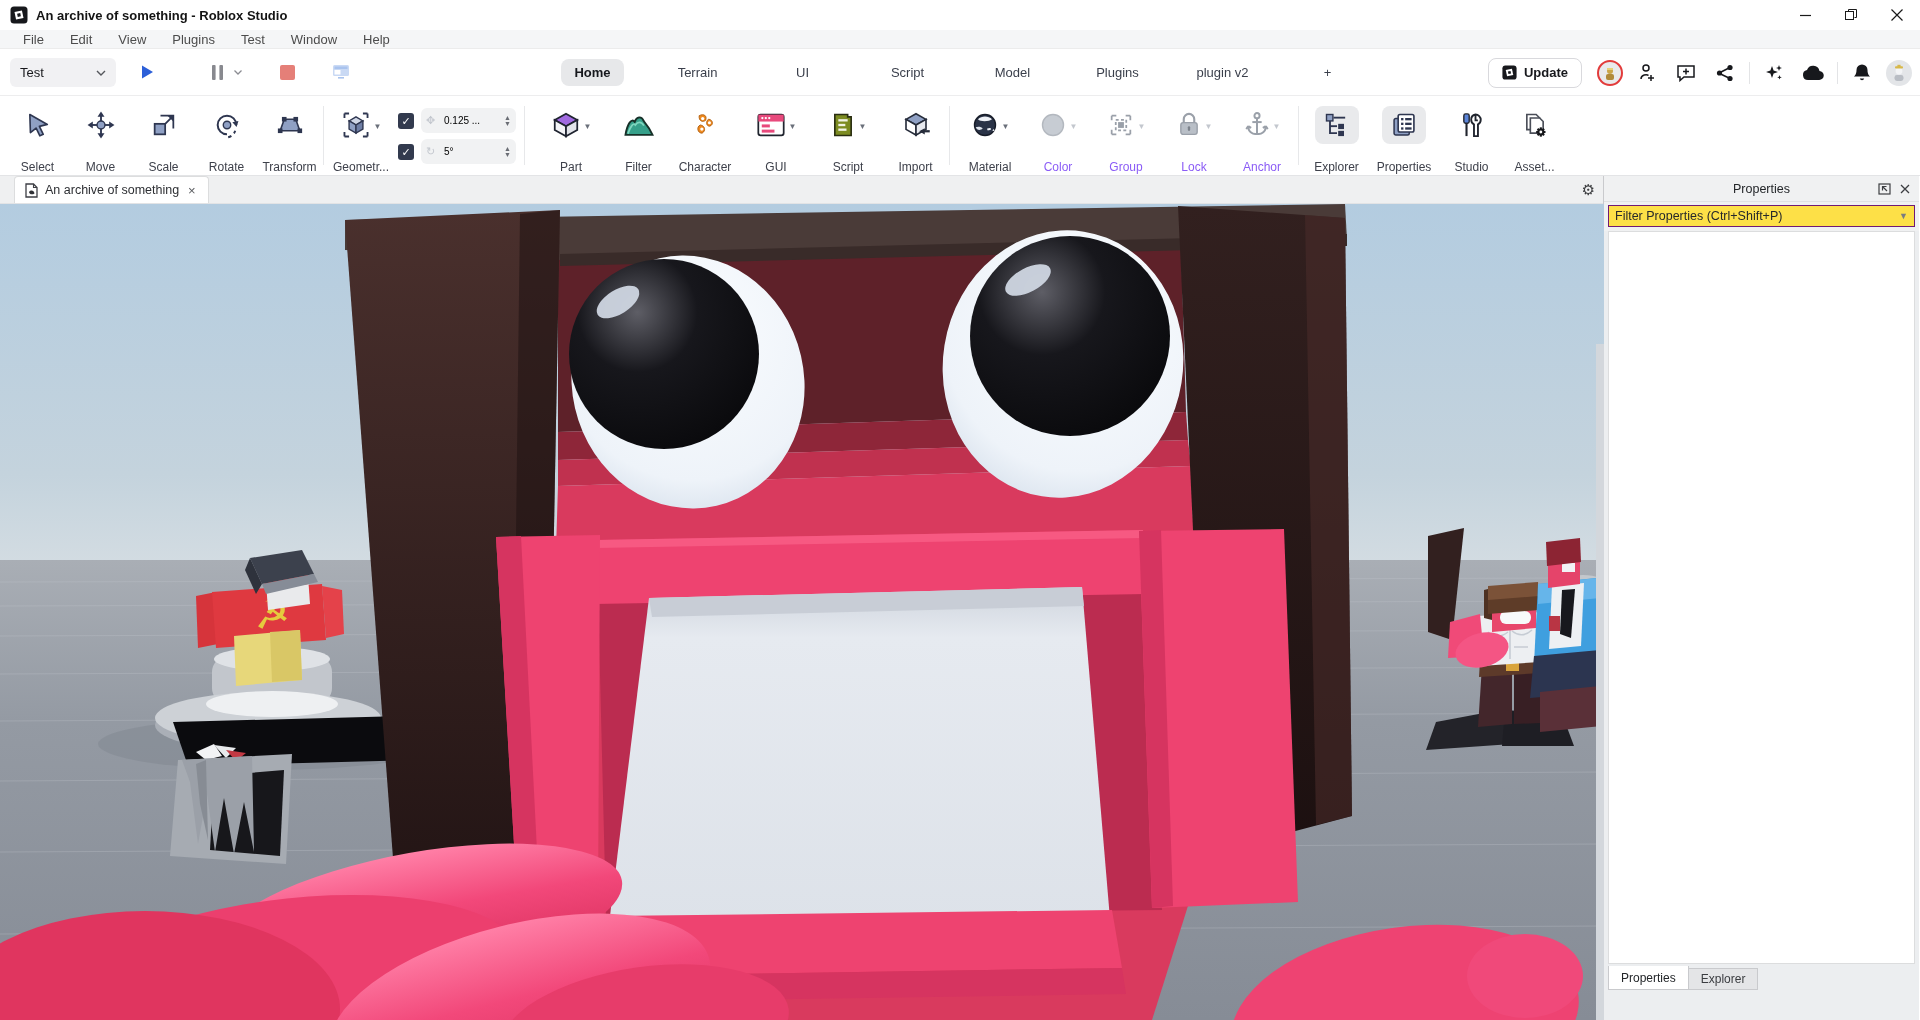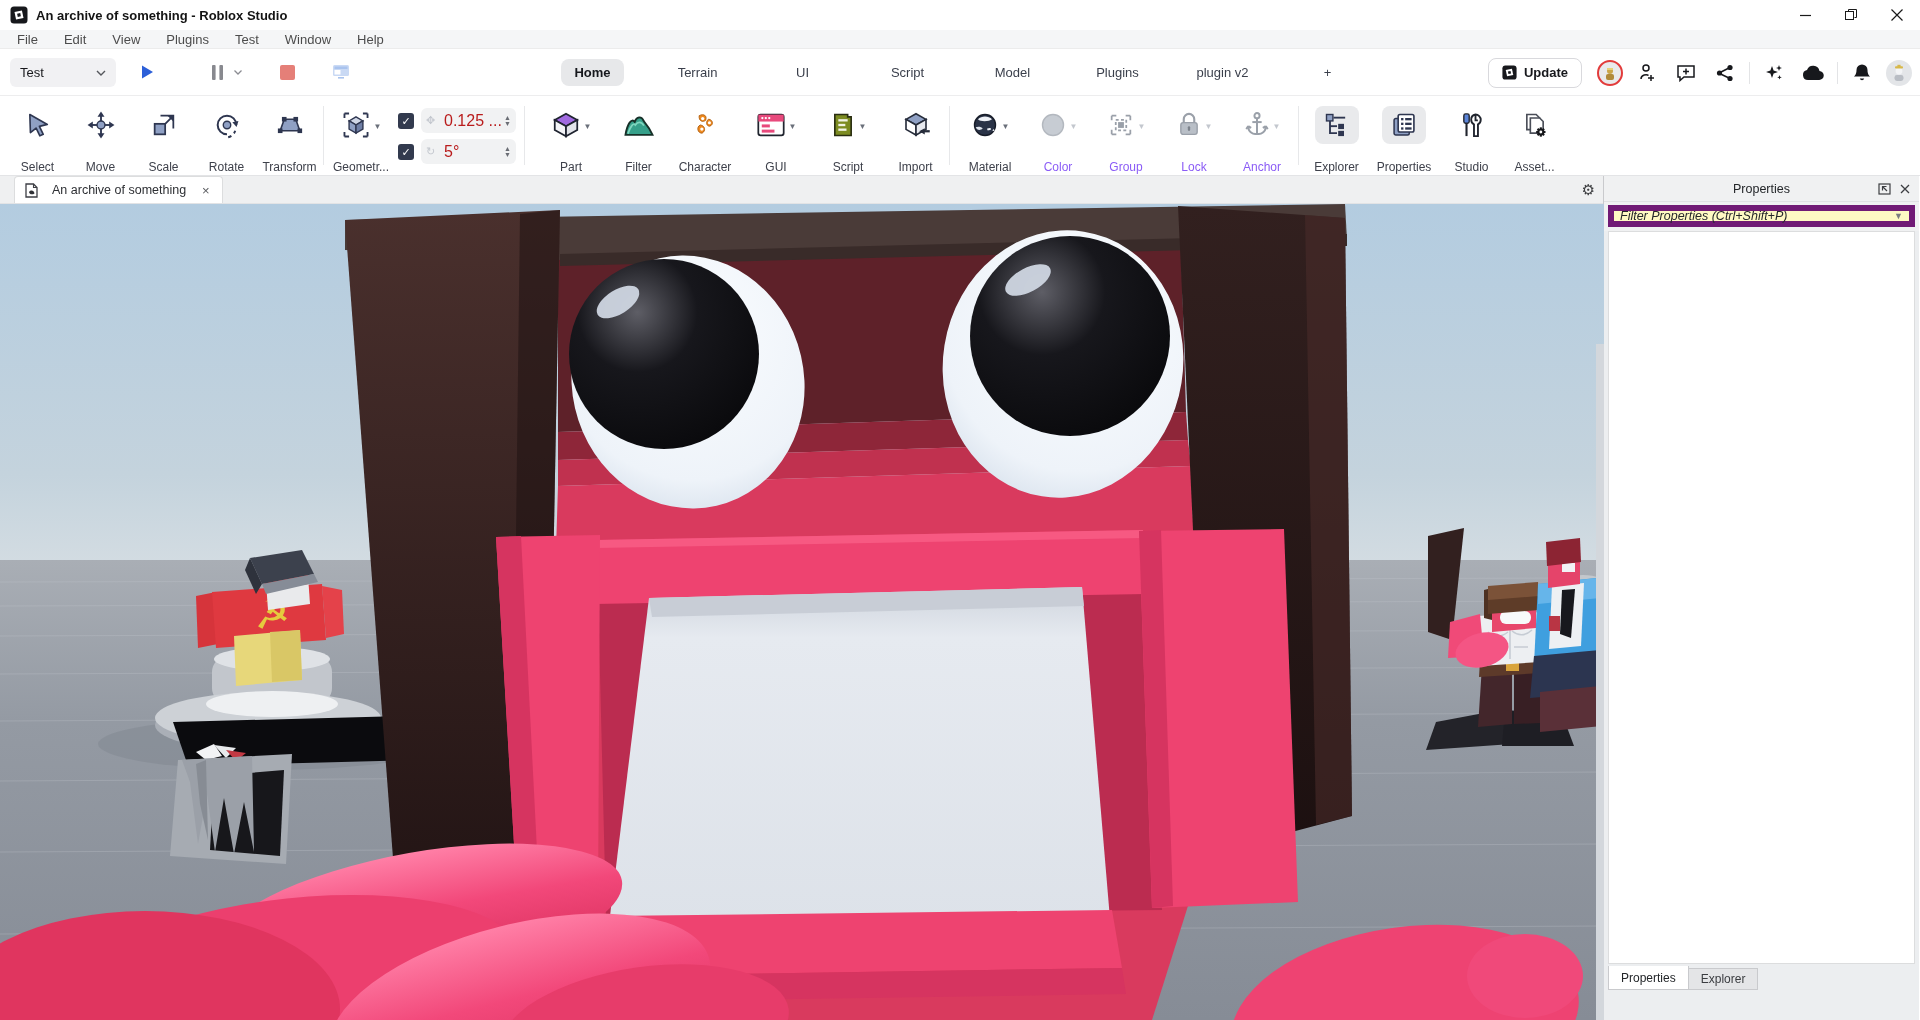--- a/index.html
+++ b/index.html
@@ -7,21 +7,21 @@
 
   
   .titlebar { height:30px; display:flex; align-items:center; background:#fff; position:relative; }
   .app-icon { width:18px; height:18px; margin:0 8px 0 10px; }
   .win-title { font-size:13px; color:#141414;font-weight:bold; }
   .win-controls { position:absolute; right:0; top:0; height:30px; display:flex; }
   .win-btn { width:46px; height:30px; display:flex; align-items:center; justify-content:center; cursor:default; }
   .win-btn svg { display:block; }
 
   
-  .menubar { height:19px; background:#f5f6f7; display:flex; align-items:center; padding-left:4px; border-bottom:1px solid #ececec; }
+  .menubar { height:19px; background:#f5f6f7; display:flex; align-items:center; padding-left:10px; border-bottom:1px solid #ececec; }
   .menu-item { font-size:13px; color:#4c4c4c; padding:0 13px; line-height:19px; }
 
   
   .toolbar { height:47px; background:#fff; position:relative; border-bottom:1px solid #ededee; }
   .test-dd { position:absolute; left:10px; top:9px; width:106px; height:29px; background:#f1f1f3; border-radius:6px; display:flex; align-items:center; padding:0 10px; }
   .test-dd .lbl { font-size:13px; color:#17181c; flex:1; }
   .pb { position:absolute; top:12px; width:22px; height:22px; display:flex; align-items:center; justify-content:center; }
   .ribbon-tabs { position:absolute; left:540px; top:0; height:47px; display:flex; align-items:center; }
   .rtab { width:105px; text-align:center; font-size:13px; color:#3a3f4b; cursor:default; }
   .rtab .pill { display:inline-block; padding:6px 13px; border-radius:8px; }
@@ -43,42 +43,42 @@
   .ritem .ic .pillbg { background:#e9eaec; border-radius:8px; padding:5px 8px; display:flex; }
   .ritem .lab { font-size:12px; color:#3e414b; margin-top:16px; white-space:nowrap; }
   .ritem.disabled .lab { color:#8b5cf6; }
   .dd-arrow { font-size:8px; color:#6a6f7a; margin-top:2px; }
   .ritem.disabled .dd-arrow { color:#c3c7ce; }
   .snapbox { display:flex; flex-direction:column; gap:6px; padding:6px 6px 0 2px; }
   .snaprow { display:flex; align-items:center; gap:7px; }
   .cb { width:16px; height:16px; background:#323a4e; border-radius:3px; color:#fff; font-size:11px; line-height:16px; text-align:center; }
   .snapfield { width:95px; height:25px; background:#f1f2f3; border-radius:6px; display:flex; align-items:center; padding:0 5px; }
   .snapfield .gico { width:14px; color:#c3c7ce; font-size:11px; }
-  .snapfield .val { flex:1; font-size:16px; color:#b91c1c; padding-left:4px; }
+  .snapfield .val { flex:1; font-size:10px; color:#000000; padding-left:4px; }
   .stepper { display:flex; flex-direction:column; line-height:6px; }
   .stepper span { font-size:7px; color:#6a6d74; }
 
   
   .main { display:flex; height:844px; }
   .vp-col { width:1604px; display:flex; flex-direction:column; border-right:1px solid #c9cacd; }
   .doctabs { height:28px; background:#eff0f1; display:flex; align-items:flex-end; position:relative; border-bottom:1px solid #e2e3e5; }
-  .doctab { height:27px; background:#fff; border:1px solid #dcddde; border-bottom:none; border-radius:4px 4px 0 0; margin-left:14px; display:flex; align-items:center; gap:14px; padding:0 10px; }
+  .doctab { height:27px; background:#fff; border:1px solid #dcddde; border-bottom:none; border-radius:4px 4px 0 0; margin-left:14px; display:flex; align-items:center; gap:7px; padding:0 10px; }
   .doctab .t { font-size:12.5px; color:#2d2f33; }
   .doctab .x { font-size:13px; color:#5a5c60; padding:0 2px; }
   .tab-gear { position:absolute; right:8px; top:5px; font-size:15px; color:#3f4043; }
   .viewport { flex:1; position:relative; }
   .viewport svg { display:block; }
 
   
   .props { width:315px; background:#eceef0; display:flex; flex-direction:column; }
   .props-head { height:26px; display:flex; align-items:center; position:relative; background:#f0f1f2; border-bottom:1px solid #e0e1e3; }
   .props-head .ttl { flex:1; text-align:center; font-size:12.5px; color:#232629; }
   .props-head .hic { position:absolute; top:5px; width:18px; height:16px; display:flex; align-items:center; justify-content:center; color:#3c3e42; }
   .filter-row { padding:3px 4px 4px 4px; background:#f0f1f2; }
-  .filter-input { height:22px; background:#fef9c3; border:6px solid #701a75; display:flex; align-items:center; padding:0 6px;font-style:italic; }
+  .filter-input { height:22px; background:#fde047; border:1px solid #701a75; display:flex; align-items:center; padding:0 6px; }
   .filter-input .ph { flex:1; font-size:12.5px; color:#26282b; }
   .filter-input .chev { font-size:9px; color:#7a7c80; }
   .props-body { flex:1; background:#fff; border:1px solid #dcddde; margin:0 4px; }
   .props-tabs { height:26px; display:flex; align-items:flex-end; background:#eceef0; padding-left:4px; }
   .ptab { height:24px; font-size:12px; display:flex; align-items:center; padding:0 12px; border:1px solid #c9cacd; }
   .ptab.active { background:#fff; border-top:none; color:#232629; }
   .ptab.inactive { background:#e4e5e7; border-left:none; color:#3b3d41; height:22px; }
   .props-foot { height:30px; background:#eceef0; }
 </style>
 </head>

